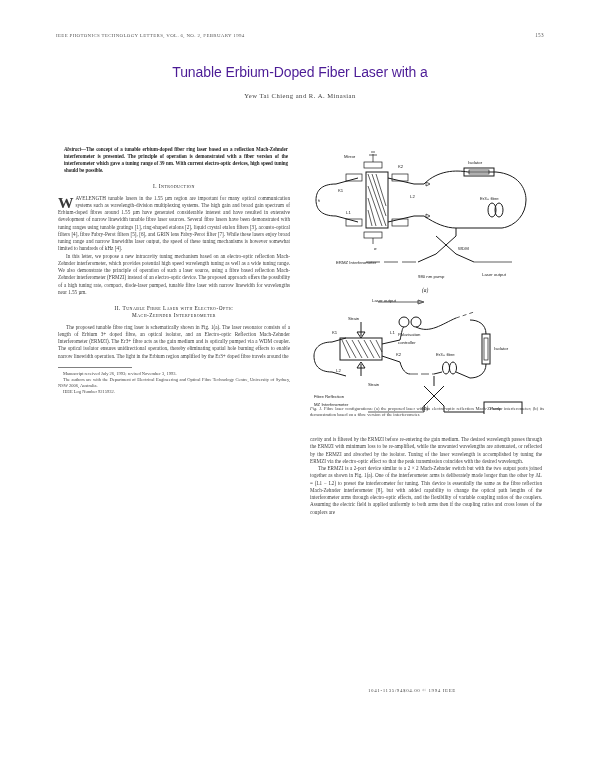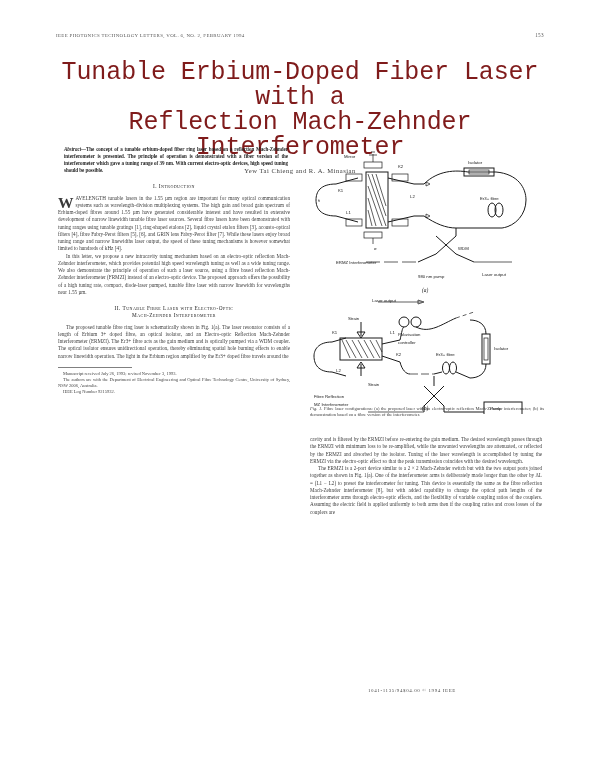--- a/index.html
+++ b/index.html
@@ -43,24 +43,24 @@
 
   
   .titleblock {
     position: absolute;
     left: 50px;
     top: 60px;
     width: 500px;
     text-align: center;
   }
   .title-line {
-    font-family: Liberation Mono, monospace;
-    font-size: 25px;
+    font-family: Liberation Sans, sans-serif;
+    font-size: 14px;
     line-height: 25px;
-    color: #7f1d1d;
+    color: #4c1d95;
     letter-spacing: -0.1px;
   }
   .authors {
     margin-top: 7px;
     font-size: 6.6px;
     letter-spacing: 0.5px;
     color: #232323;
     opacity: 0.88;
   }
 
@@ -189,21 +189,20 @@
 
 <div class="page">
 
   <div class="runhead">
     <span class="jtitle">IEEE PHOTONICS TECHNOLOGY LETTERS, VOL. 6, NO. 2, FEBRUARY 1994</span>
     <span class="pageno">153</span>
   </div>
 
   <div class="titleblock">
     <div class="title-line">Tunable Erbium-Doped Fiber Laser with a</div>
-    <div class="title-line">Reflection Mach-Zehnder Interferometer</div>
     <div class="authors">Yew Tai Chieng and R. A. Minasian</div>
   </div>
 
   <div class="col left">
 
     <p class="abstract"><span class="lead">Abstract—</span><span>The concept of a tunable erbium-doped fiber ring laser based on a reflection Mach-Zehnder interferometer is presented. The principle of operation is demonstrated with a fiber version of the interferometer which gave a tuning range of 39 nm. With current electro-optic devices, high speed tuning should be possible.</span></p>
 
     <div class="sec-head">
       <span>I.</span>
       <span class="sc">Introduction</span>

